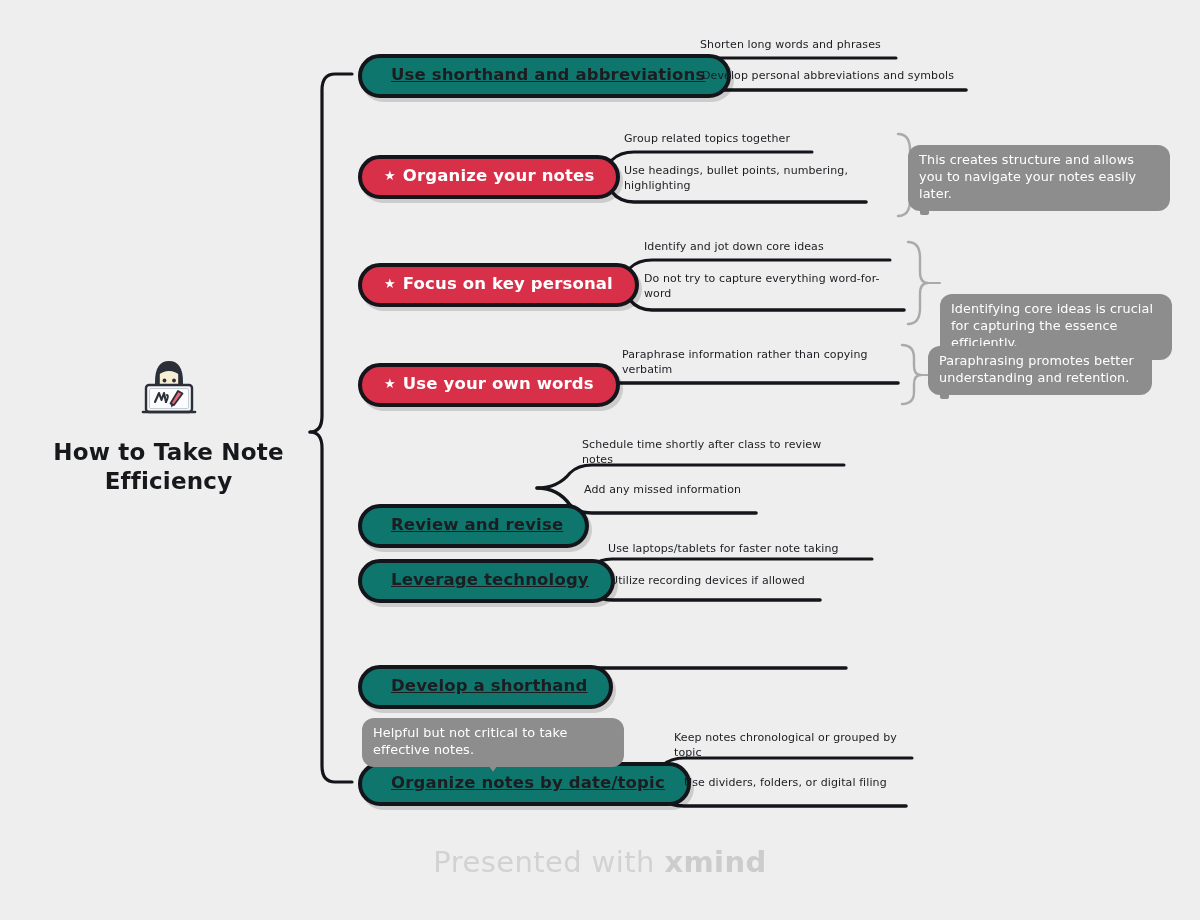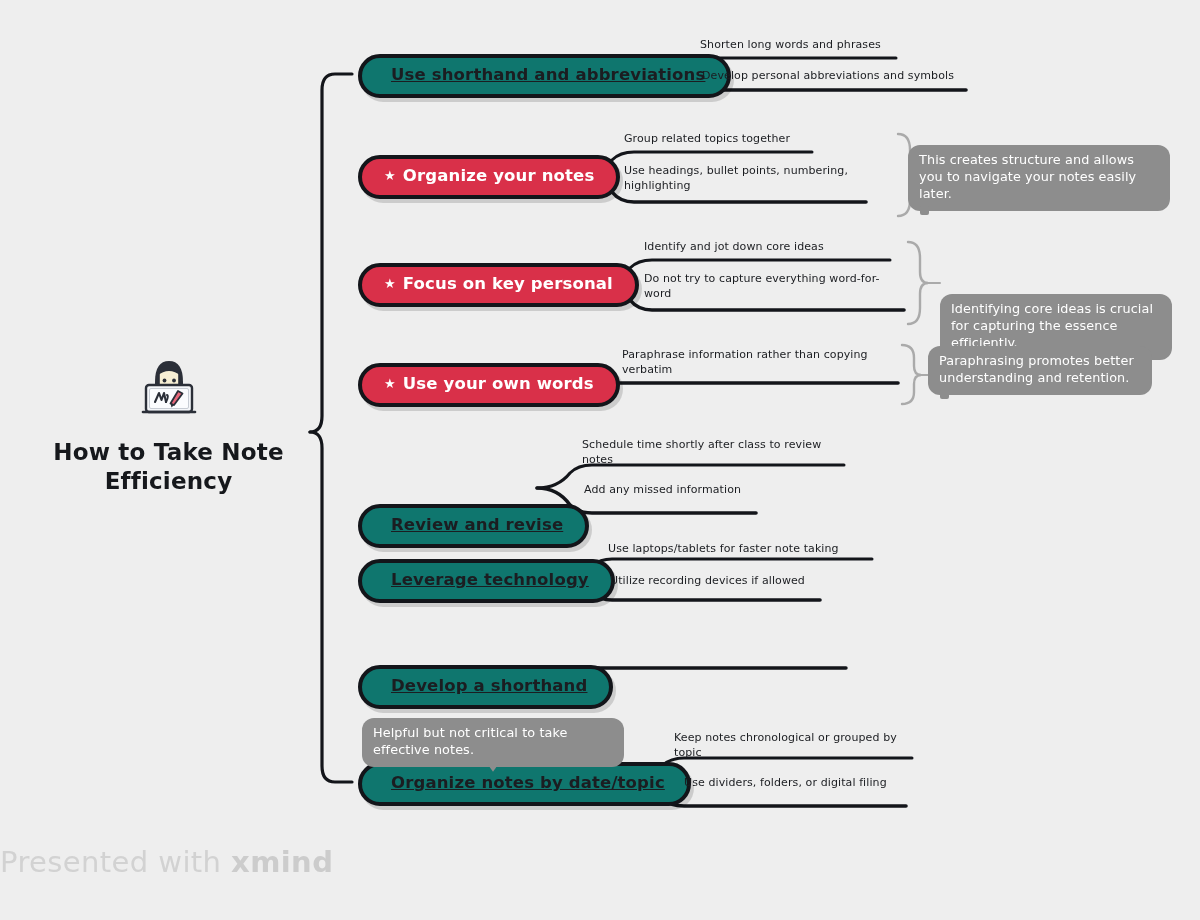--- a/index.html
+++ b/index.html
@@ -95,21 +95,21 @@
     transform: translateX(-50%);
     clip-path: polygon(0 0, 100% 0, 50% 100%);
     border-radius: 0;
   }
 
   
   .watermark {
     position: absolute;
     left: 0; right: 0;
     top: 845px;
-    text-align: left;
+    text-align: center;
     font-size: 29px;
     color: #d2d2d2;
     letter-spacing: 0.4px;
   }
   .watermark b { font-weight: 700; color: #cccccc; }
 </style>
 </head>
 <body>
 
 <div id="canvas">

